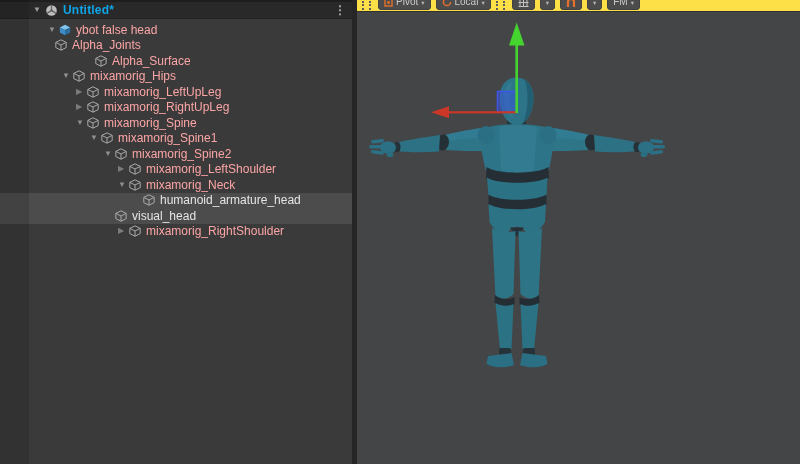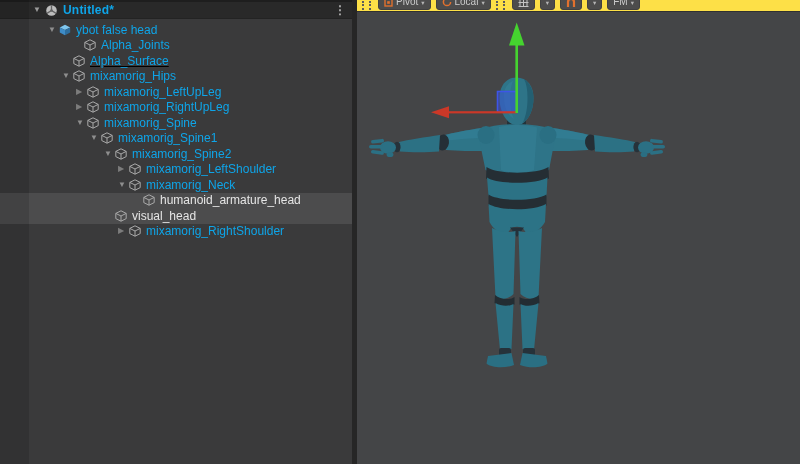--- a/index.html
+++ b/index.html
@@ -22,21 +22,21 @@
   .hier-title{font-size:12px;font-weight:bold;color:#0ea5e9;letter-spacing:.2px}
   .kebab{margin-left:auto;margin-right:6px;color:#B2B2B2;font-size:12px;font-weight:bold;line-height:1;cursor:default}
 
   .tree{position:absolute;top:22px;left:0;right:0}
   .tree-row{height:15.5px;display:flex;align-items:center;font-size:12px;white-space:nowrap;box-sizing:border-box}
   .tree-row.selected{background:#4C4C4D}
   .fold{width:11px;flex:none;font-size:8px;color:#8E8E8E;line-height:1}
   .fold.collapsed{color:#7C7C7C}
   .row-icon{width:13px;height:12px;flex:none;margin-right:4px;display:flex;align-items:center}
   .row-label{line-height:1}
-  .row-label.blue{color:#0ea5e9}
+  .row-label.blue{color:#fca5a5}
   .row-label.white{color:#e5e5e5}
 
   .gutter{position:absolute;left:0;top:0;bottom:0;width:29px;background:rgba(0,0,0,0.12);pointer-events:none}
 
   
   .divider{width:5px;height:100%;background:#262626;flex:none}
 
   
   .scene{position:relative;flex:1;height:100%;background:#444547;overflow:hidden}
   .scene-toolbar{
@@ -80,31 +80,31 @@
           <span class="fold expanded">▼</span>
           <span class="row-icon">
             <svg width="12" height="12" viewBox="0 0 12 12">
               <path d="M0.8 3.4 L6 0.8 L11.2 3.4 L6 6 Z" fill="#7FC6EE"></path>
               <path d="M0.8 3.4 L6 6 L6 11.2 L0.8 8.6 Z" fill="#3E8CC7"></path>
               <path d="M6 6 L11.2 3.4 L11.2 8.6 L6 11.2 Z" fill="#2E6E9E"></path>
             </svg>
           </span>
           <span class="row-label blue">ybot false head</span>
         </div>
-        <div class="tree-row" style="padding-left: 73px;">
+        <div class="tree-row" style="padding-left: 44px;">
           <span class="fold none"></span>
           <span class="row-icon">
             <svg width="12" height="12" viewBox="0 0 12 12">
               <path d="M6 0.8 L11.2 3.4 L11.2 8.6 L6 11.2 L0.8 8.6 L0.8 3.4 Z" fill="none" stroke="#A9A9A9" stroke-width="1"></path>
               <path d="M0.8 3.4 L6 6 L11.2 3.4 M6 6 L6 11.2" fill="none" stroke="#A9A9A9" stroke-width="1"></path>
             </svg>
           </span>
           <span class="row-label blue">Alpha_Joints</span>
         </div>
-        <div class="tree-row" style="padding-left: 62px; text-decoration: underline;">
+        <div class="tree-row" style="padding-left: 84px;">
           <span class="fold none"></span>
           <span class="row-icon">
             <svg width="12" height="12" viewBox="0 0 12 12">
               <path d="M6 0.8 L11.2 3.4 L11.2 8.6 L6 11.2 L0.8 8.6 L0.8 3.4 Z" fill="none" stroke="#A9A9A9" stroke-width="1"></path>
               <path d="M0.8 3.4 L6 6 L11.2 3.4 M6 6 L6 11.2" fill="none" stroke="#A9A9A9" stroke-width="1"></path>
             </svg>
           </span>
           <span class="row-label blue">Alpha_Surface</span>
         </div>
         <div class="tree-row" style="padding-left: 62px;">

